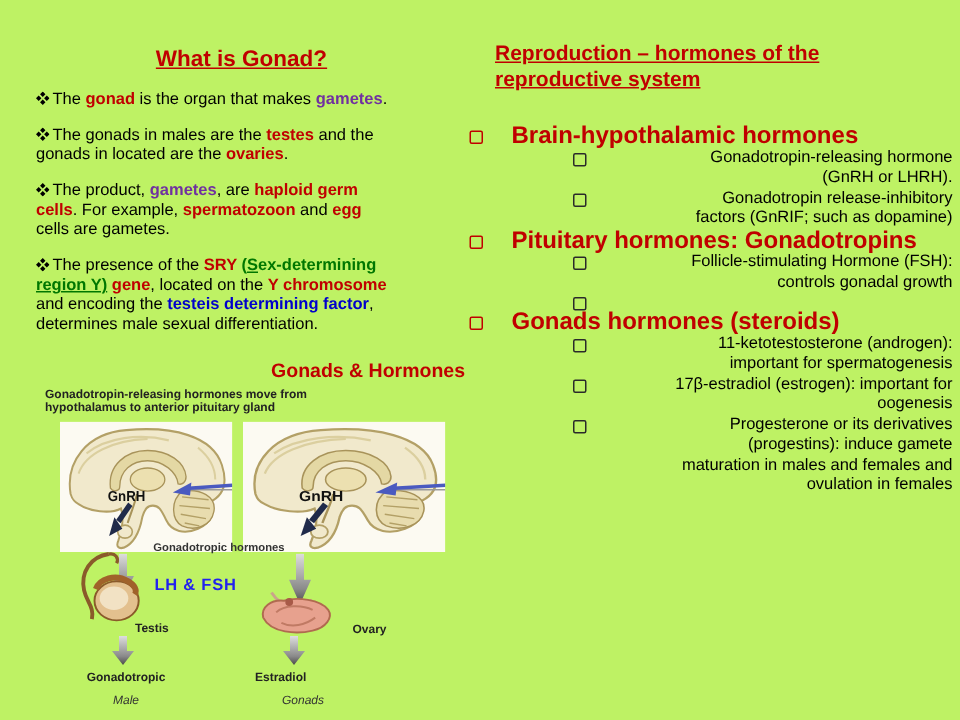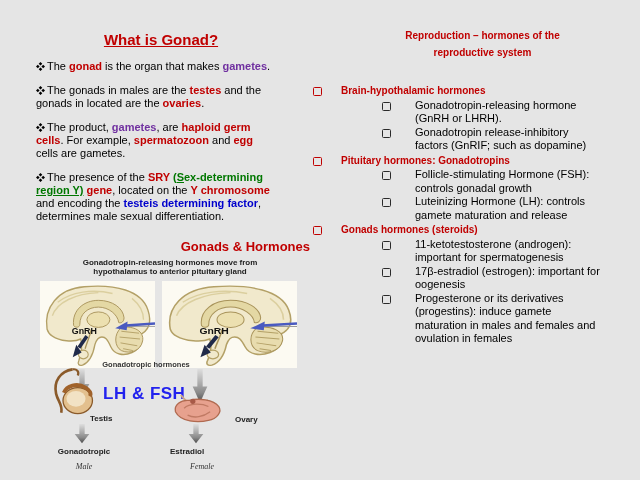--- a/index.html
+++ b/index.html
@@ -1,43 +1,43 @@
 <!DOCTYPE html>
 <html><head>
 <meta charset="utf-8">
 <style>
   html,body{margin:0;padding:0;background:#888;}
   .slide{
-    position:relative;width:640px;height:480px;background:#e5e5e5;
+    position:relative;width:640px;height:480px;background:#bef264;
     font-family:"Liberation Sans","DejaVu Sans",sans-serif;overflow:hidden;margin:0 auto;
   }
   .abs{position:absolute;}
   
   .ltitle{left:20px;top:31px;width:282px;text-align:center;font-size:15px;font-weight:bold;
           color:#c00000;text-decoration:underline;}
   .lparas{left:24px;top:60px;width:292px;font-size:11px;line-height:13px;color:#000;}
-  .para{margin:0 0 11px 12px;}
+  .para{margin:0 0 11px 0;}
   .dbul{display:inline-block;width:9px;height:9px;margin-right:2px;vertical-align:-1px;}
   
   .gtitle{left:30px;top:239px;width:280px;text-align:right;font-size:13px;font-weight:bold;color:#c00000;}
-  .gsub{left:30px;top:258px;width:280px;text-align:center;font-size:8px;font-weight:bold;
+  .gsub{left:30px;top:258px;width:280px;text-align:left;font-size:8px;font-weight:bold;
         color:#222;line-height:9px;}
   .figlabel{font-size:8px;font-weight:600;color:#222;}
-  .figlabel.it{font-style:italic;font-weight:500;color:#333;font-family:Liberation Serif, serif;}
-  .lhfsh{left:103px;top:384px;width:90px;font-size:17px;font-weight:bold;color:#2222ee;letter-spacing:.5px;}
+  .figlabel.it{font-style:italic;font-weight:500;color:#333;}
+  .lhfsh{left:103px;top:384px;width:90px;font-size:11px;font-weight:bold;color:#2222ee;letter-spacing:.5px;}
   .gona{left:98px;top:360px;width:96px;text-align:center;font-size:7.5px;font-weight:600;color:#333;}
   
-  .rtitle{left:330px;top:27px;width:305px;text-align:center;font-size:10px;font-weight:bold;
-          color:#c00000;line-height:17px;}
+  .rtitle{left:330px;top:27px;width:305px;text-align:left;font-size:14px;font-weight:bold;
+          color:#c00000;text-decoration:underline;line-height:17px;}
   .rlist{left:305px;top:83px;width:332px;}
   .sec-head{display:flex;align-items:flex-start;margin:1px 0 1px 8px;color:#c00000;
-            font-weight:bold;font-size:10px;line-height:13.5px;}
+            font-weight:bold;font-size:16px;line-height:13.5px;}
   .sec-head .sq{margin-right:19px;border-color:#c00000;}
   .sq{flex:none;width:7px;height:7px;border:1.6px solid #2a2a2a;border-radius:1.5px;margin-top:3px;}
-  .sec-item{display:flex;align-items:flex-start;margin-left:77px;font-size:11px;line-height:13.5px;color:#000;}
+  .sec-item{display:flex;align-items:flex-start;margin-left:77px;font-size:11px;line-height:13.5px;color:#000;text-align:right;}
   .sec-item .sq{margin-right:24px;}
   .sec-item .txt{width:220px;}
   .defs{position:absolute;width:0;height:0;}
 </style>
 </head>
 <body>
 
 <div class="slide">
 
   <svg class="defs" aria-hidden="true">
@@ -139,21 +139,21 @@
     <path d="M4,18 C2,10 10,4 20,5 C30,2 48,4 54,12 C58,18 52,26 42,28 C30,31 10,30 4,18 Z" fill="#e7a18e" stroke="#b06a50" stroke-width="1.5"></path>
     <path d="M14,14 C20,8 34,8 42,12 M18,22 C26,26 36,24 44,18" stroke="#c07a64" stroke-width="1.5" fill="none"></path>
     <circle cx="24" cy="6" r="3" fill="#a85a48"></circle>
   </svg>
 
   <div class="abs figlabel" style="left:90px;top:414px">Testis</div>
   <div class="abs figlabel" style="left:235px;top:415px">Ovary</div>
   <div class="abs figlabel" style="left:48px;top:447px;width:72px;text-align:center">Gonadotropic</div>
   <div class="abs figlabel" style="left:170px;top:447px;width:64px;text-align:left">Estradiol</div>
   <div class="abs figlabel it" style="left:48px;top:462px;width:72px;text-align:center">Male</div>
-  <div class="abs figlabel it" style="left:170px;top:462px;width:64px;text-align:center">Female</div>
+  <div class="abs figlabel it" style="left:170px;top:462px;width:64px;text-align:center">Gonads</div>
 
   <div class="abs rtitle">Reproduction – hormones of the<br>reproductive system</div>
   <div class="abs rlist" id="right-list">
       <div class="sec-head">
         <span class="sq"></span>
         <span>Brain-hypothalamic hormones</span>
       </div>
       <div class="sec-item">
         <span class="sq"></span>
         <span class="txt">Gonadotropin-releasing hormone<br>(GnRH or LHRH).</span>
@@ -165,21 +165,20 @@
       <div class="sec-head">
         <span class="sq"></span>
         <span>Pituitary hormones: Gonadotropins</span>
       </div>
       <div class="sec-item">
         <span class="sq"></span>
         <span class="txt">Follicle-stimulating Hormone (FSH):<br>controls gonadal growth</span>
       </div>
       <div class="sec-item">
         <span class="sq"></span>
-        <span class="txt">Luteinizing Hormone (LH): controls<br>gamete maturation and release</span>
       </div>
       <div class="sec-head">
         <span class="sq"></span>
         <span>Gonads hormones (steroids)</span>
       </div>
       <div class="sec-item">
         <span class="sq"></span>
         <span class="txt">11-ketotestosterone (androgen):<br>important for spermatogenesis</span>
       </div>
       <div class="sec-item">

